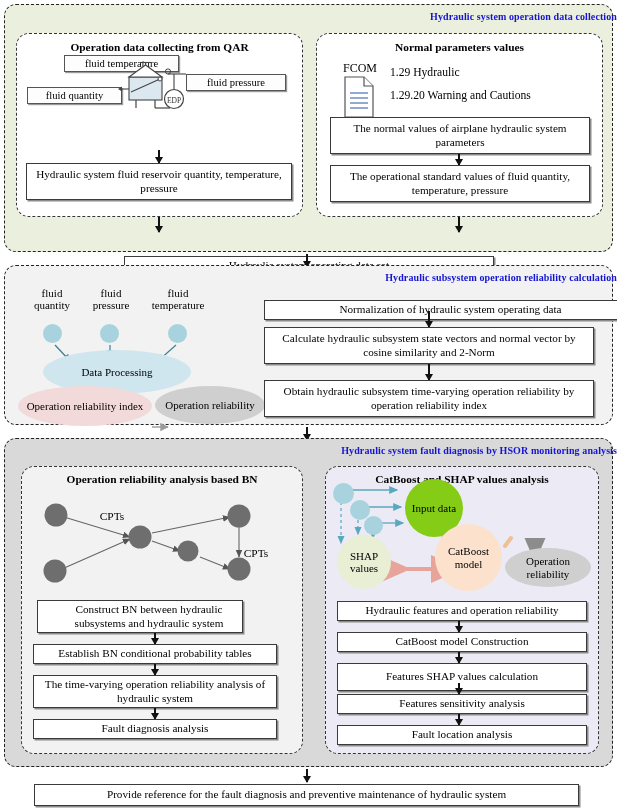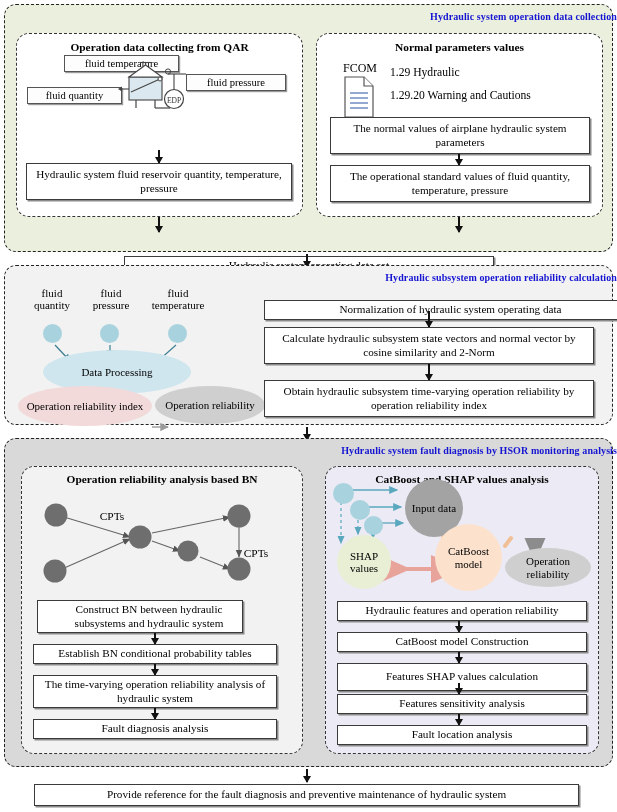--- a/index.html
+++ b/index.html
@@ -308,21 +308,21 @@
     <path d="M118 70 L126 78" stroke="#f0bf96" stroke-width="4" stroke-linecap="round"></path>
     <path d="M186 72 L180 80" stroke="#f0bf96" stroke-width="4" stroke-linecap="round"></path>
 
     <line x1="210" y1="77" x2="210" y2="93" stroke="#8c8c8c" stroke-width="3.5" marker-end="url(#grayarr)"></line>
   </svg>
 
   <div class="ell" style="left:333px; top:483px; width:21px; height:21px; background:#a8d3de;"></div>
   <div class="ell" style="left:350px; top:500px; width:20px; height:20px; background:#a8d3de;"></div>
   <div class="ell" style="left:364px; top:516px; width:19px; height:19px; background:#a8d3de;"></div>
 
-  <div class="ell" style="left:405px; top:479px; width:58px; height:58px; background:#a3a3a3;">
+  <div class="ell" style="left:405px; top:479px; width:58px; height:58px; background:#84cc16;">
     <span>Input data</span>
   </div>
 
 
   <div class="ell" style="left:435px; top:524px; width:67px; height:67px; background:#fce2cd;">
     <span>CatBoost model</span>
   </div>
 
   <div class="ell" style="left:337px; top:535px; width:54px; height:54px; background:#e8efd5;">
     <span>SHAP values</span>

